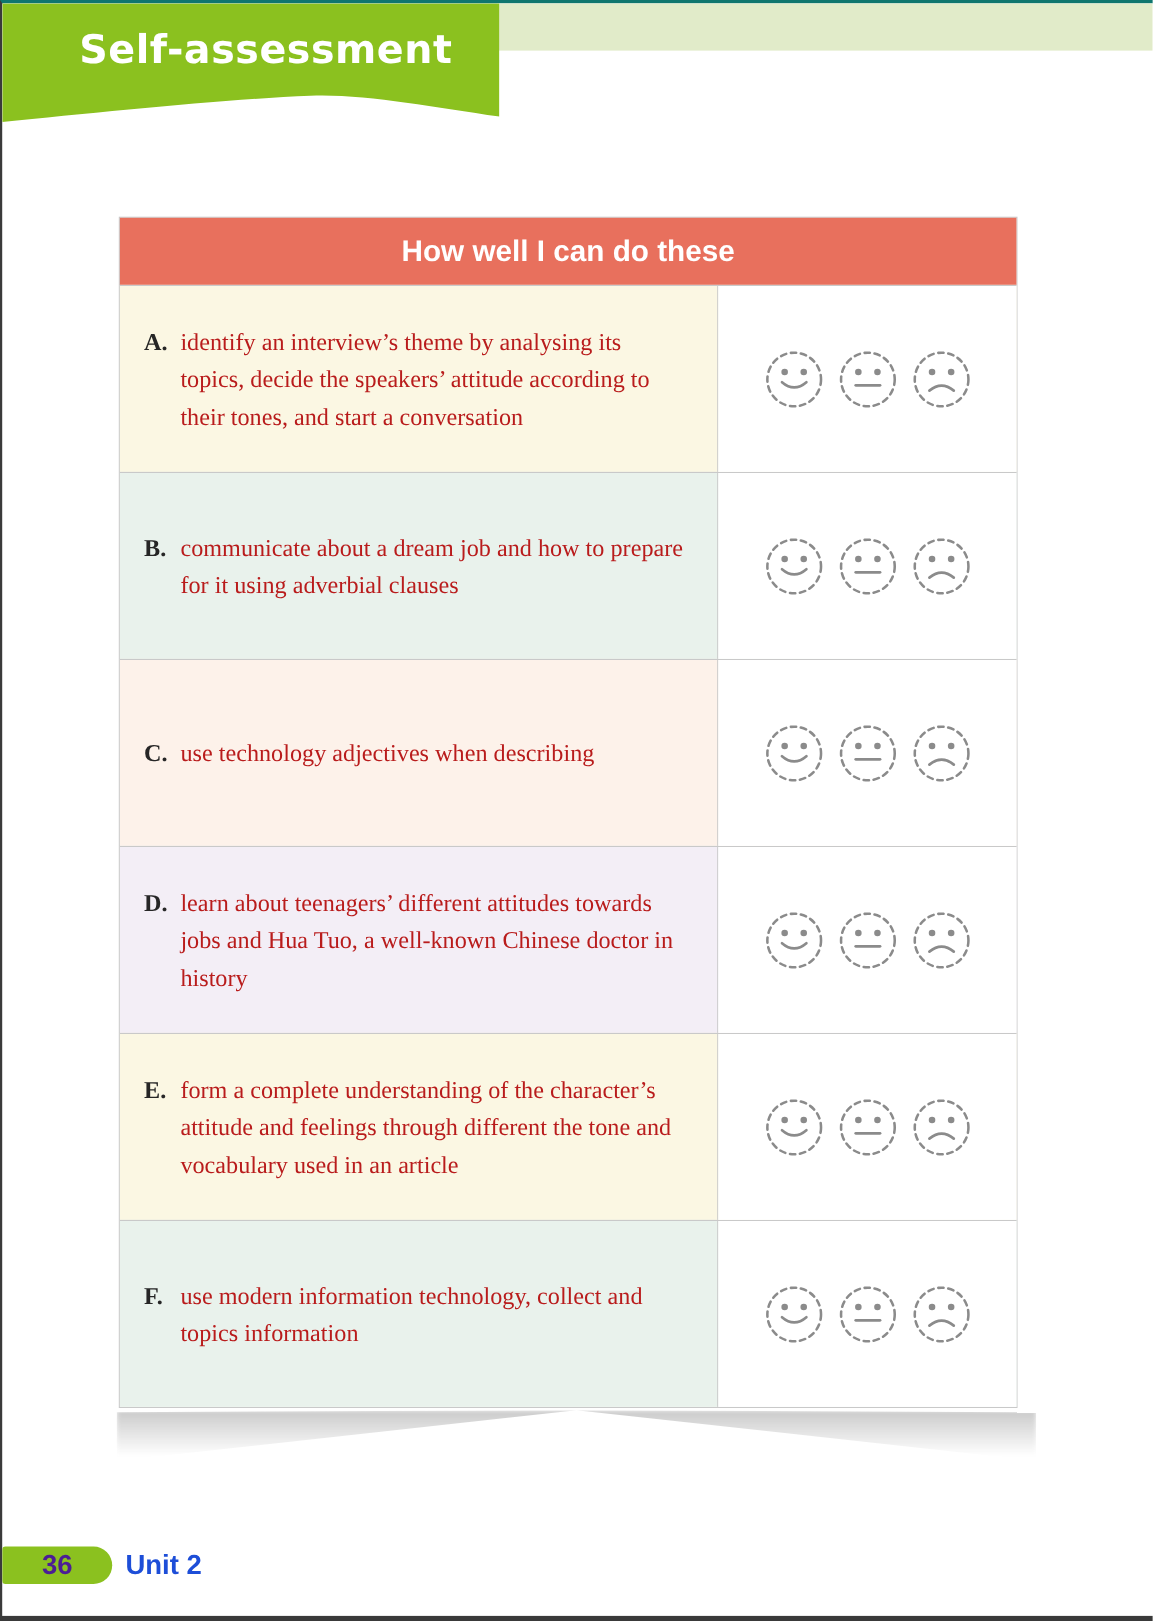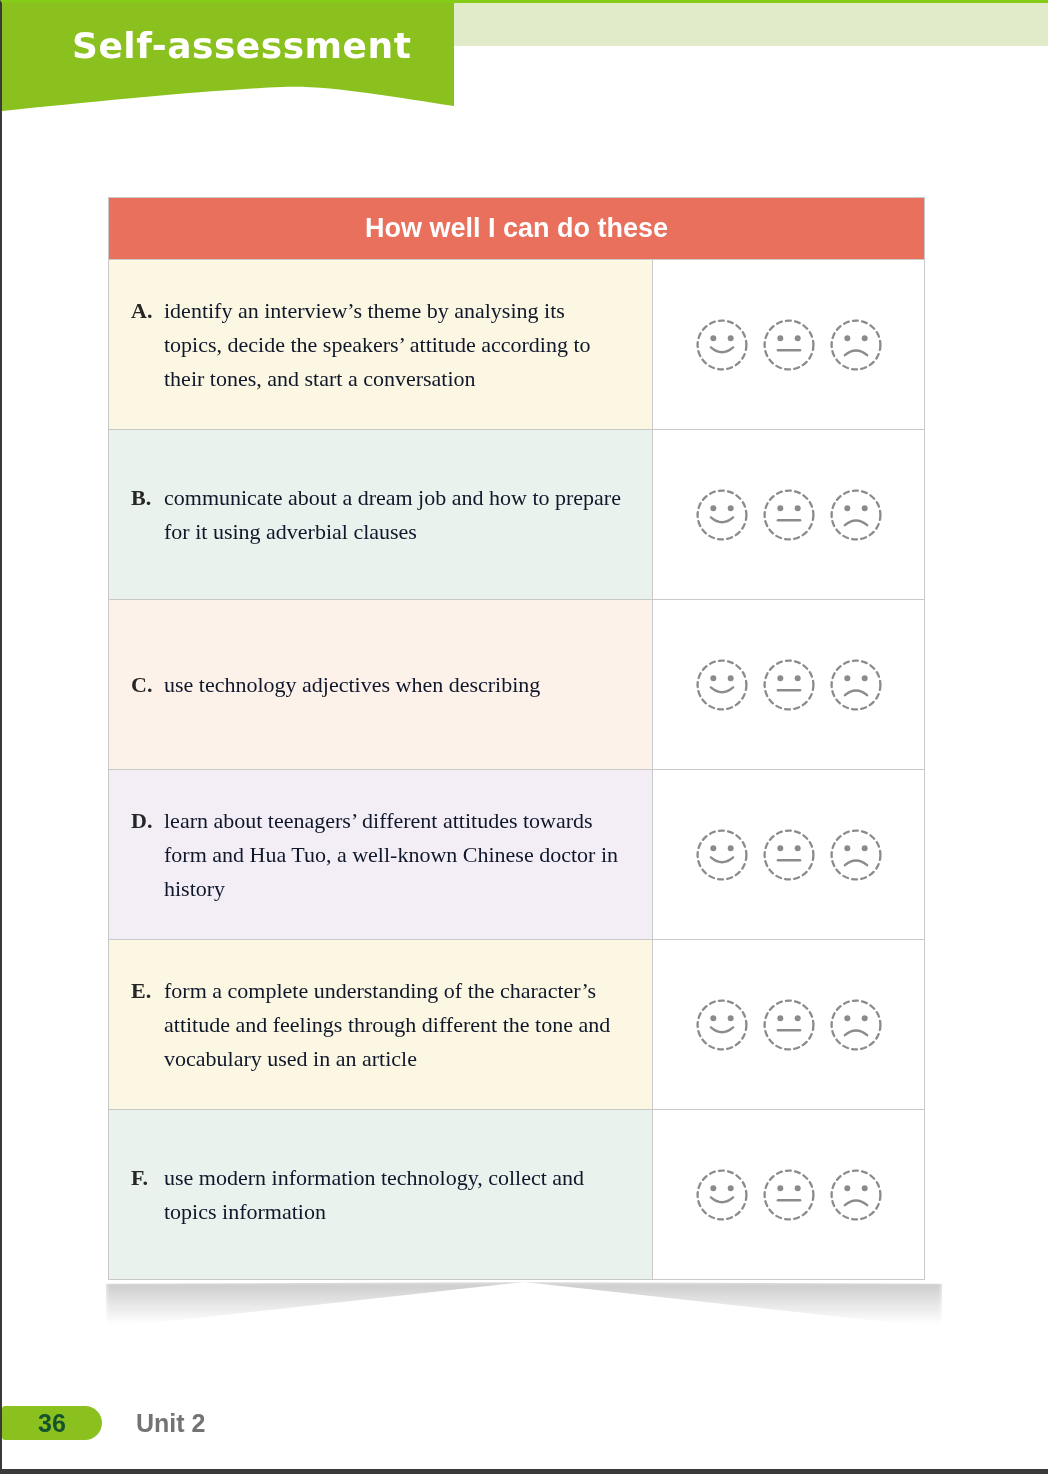--- a/index.html
+++ b/index.html
@@ -2,21 +2,21 @@
 <html><head>
 <meta charset="utf-8">
 <style>
   html, body { margin: 0; padding: 0; background: #fff; }
   .page {
     position: relative;
     width: 1048px;
     height: 1474px;
     box-sizing: border-box;
     background: #ffffff;
-    border-top: 3px solid #84cc16;
+    border-top: 3px solid #0f766e;
     border-left: 2px solid #3a3a3a;
     border-bottom: 5px solid #3a3a3a;
     overflow: hidden;
     font-family: "Liberation Sans", sans-serif;
   }
 
   
   .banner-svg { position: absolute; left: 0; top: 0; display: block; }
   .banner-title {
     position: absolute; left: 70px; top: 22px;
@@ -54,21 +54,21 @@
   }
   .cell-inner { display: flex; align-items: flex-start; }
   .row-label {
     flex: 0 0 33px;
     font-family: "Liberation Serif", serif;
     font-weight: 700; font-size: 22px; line-height: 34px;
     color: #262626;
   }
   .row-text {
     font-family: "Liberation Serif", serif;
-    font-size: 22px; line-height: 34px; color: #0f172a;
+    font-size: 22px; line-height: 34px; color: #b91c1c;
     max-width: 458px;
   }
   .cell-faces {
     flex: 1; background: #ffffff;
     display: flex; align-items: center; justify-content: center;
     gap: 13px;
   }
   .face { width: 54px; height: 54px; display: inline-block; cursor: pointer; }
   .face svg { width: 54px; height: 54px; display: block; }
 
@@ -85,29 +85,28 @@
     clip-path: polygon(0 0, 100% 4%, 100% 100%);
   }
 
   
   .page-pill {
     position: absolute; left: 0; top: 1403px;
     width: 100px; height: 34px;
     background: #8bc11f;
     border-radius: 3px 17px 17px 3px;
     display: flex; align-items: center; justify-content: center;
-    color: #14532d; font-weight: 700; font-size: 25px;
+    color: #4c1d95; font-weight: 700; font-size: 25px;
     font-family: "Liberation Sans", sans-serif;
   }
   .unit-label {
     position: absolute; left: 112px; top: 1403px; height: 34px;
     display: flex; align-items: center;
-    color: #737373; font-weight: 700; font-size: 25px;
+    color: #1d4ed8; font-weight: 700; font-size: 25px;
     font-family: "Liberation Sans", sans-serif;
-    margin-left: 22px;
   }
   .sym-defs { position: absolute; width: 0; height: 0; overflow: hidden; }
 </style>
 </head>
 <body>
 
 <div class="page">
 
   <svg class="sym-defs" aria-hidden="true">
     <defs>
@@ -216,21 +215,21 @@
               <use href="#sym-sad"></use>
             </svg>
           </span>
       </div>
     </div>
 
     <div class="row" style="background-color: rgb(243, 238, 246);">
       <div class="cell-text">
         <div class="cell-inner">
           <span class="row-label">D.</span>
-          <span class="row-text">learn about teenagers’ different attitudes towards form and Hua Tuo, a well-known Chinese doctor in history</span>
+          <span class="row-text">learn about teenagers’ different attitudes towards jobs and Hua Tuo, a well-known Chinese doctor in history</span>
         </div>
       </div>
       <div class="cell-faces">
         <span class="face">
             <svg viewBox="0 0 56 56">
               <use href="#sym-happy"></use>
             </svg>
           </span>
         <span class="face">
             <svg viewBox="0 0 56 56">

